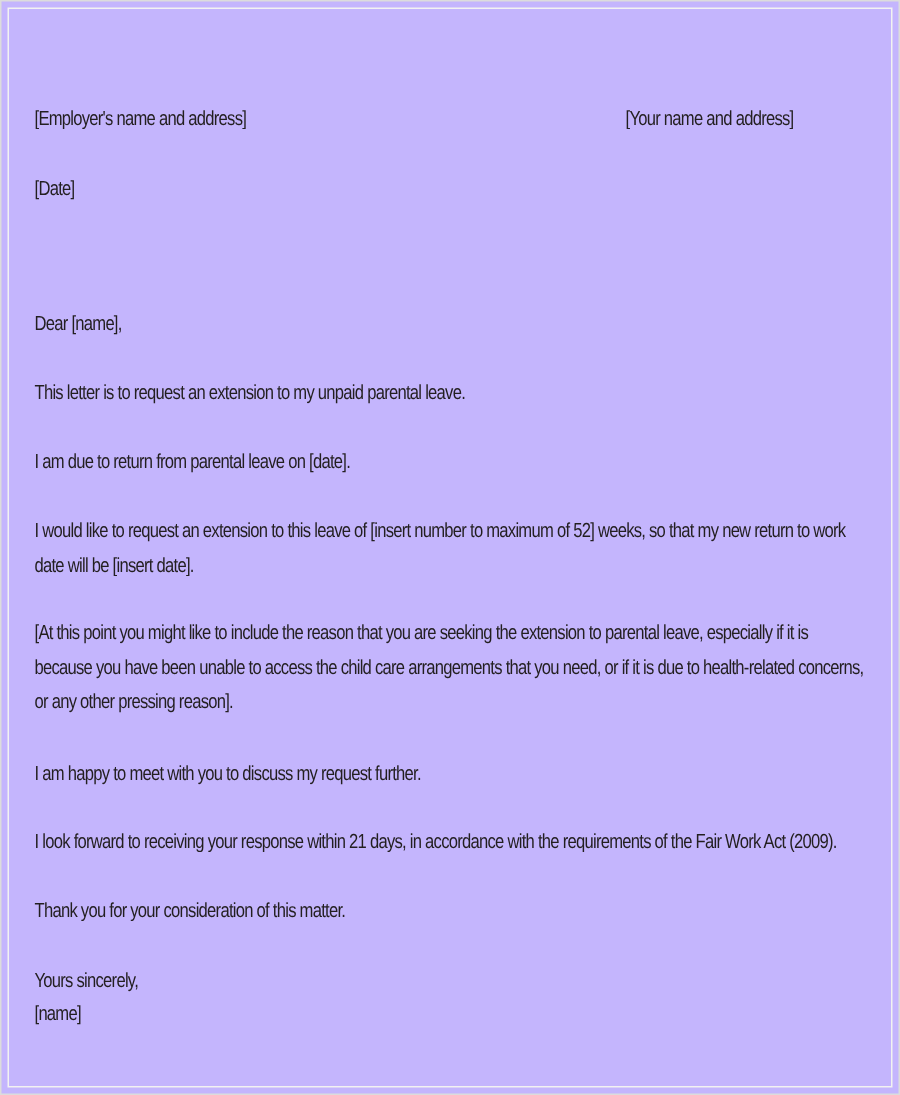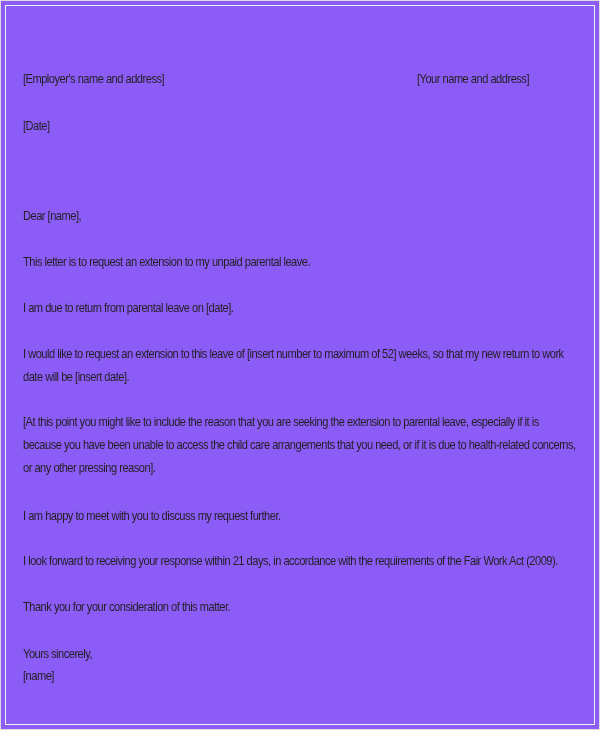--- a/index.html
+++ b/index.html
@@ -13,21 +13,21 @@
       position: relative;
       overflow: hidden;
     }
     .page {
       position: absolute;
       left: 0;
       top: 0;
       width: 598px;
       height: 728px;
       border: 1px solid #dcdcdc;
-      background: #8b5cf6;
+      background: #c4b5fd;
     }
     .page::before {
       content: "";
       position: absolute;
       left: 4px; top: 4px; right: 4px; bottom: 4px;
       border: 1px solid #f2f2f2;
       pointer-events: none;
     }
     .line {
       position: absolute;

